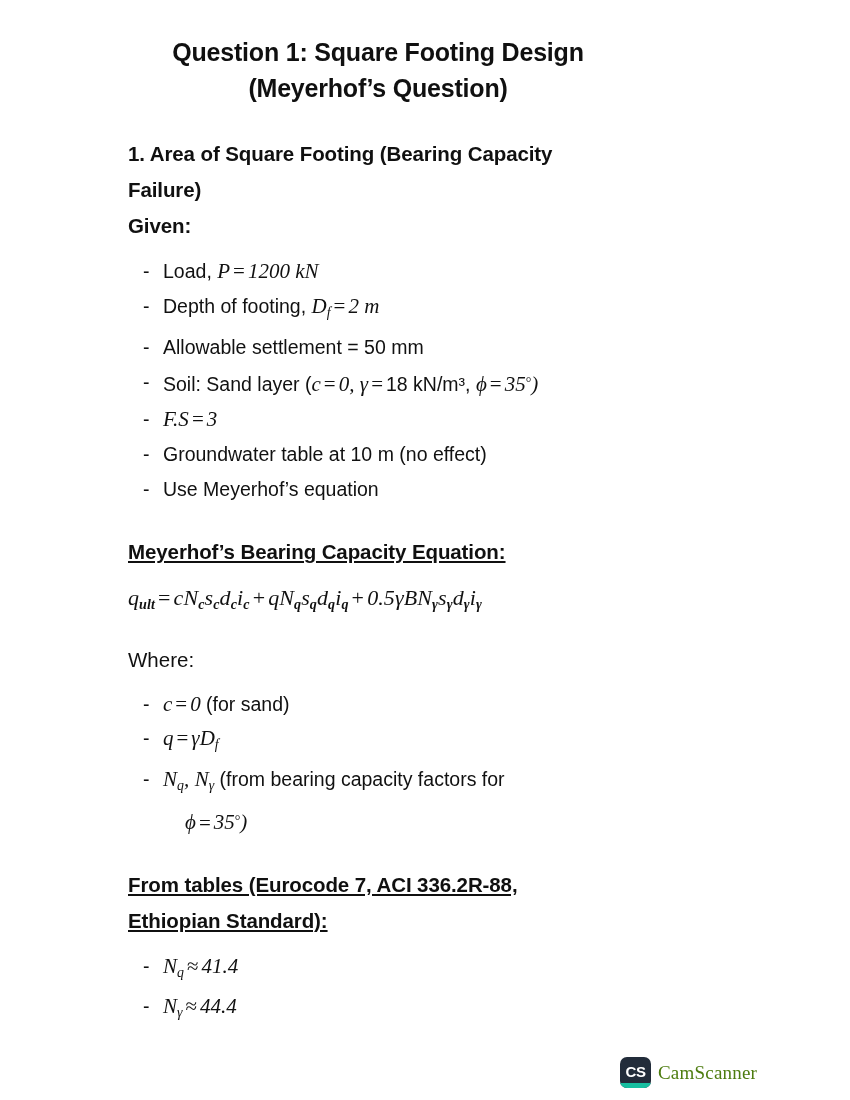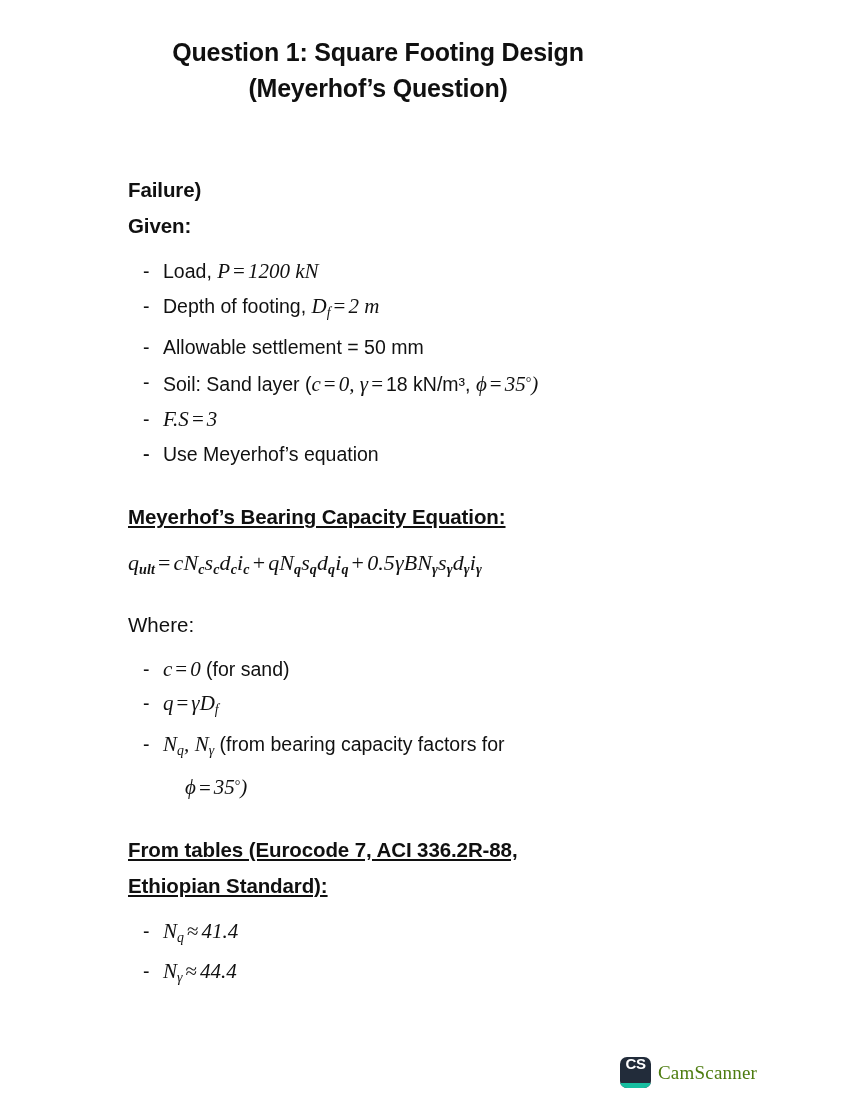--- a/index.html
+++ b/index.html
@@ -134,20 +134,21 @@
     gap: 7px;
   }
   .cs-logo {
     position: relative;
     width: 31px;
     height: 31px;
     border-radius: 7px;
     background: #222c3a;
     overflow: hidden;
     display: flex;
+    align-items: center;
     justify-content: center;
     flex: none;
   }
   .cs-logo .cs-text {
     color: #ffffff;
     font-family: "Liberation Sans", sans-serif;
     font-weight: bold;
     font-size: 15px;
     letter-spacing: -0.5px;
     line-height: 1;
@@ -174,21 +175,21 @@
 
 <div class="page">
   <div class="content">
 
     <h1 class="doc-title">
       <span>Question 1: Square Footing Design</span><br>
       <span>(Meyerhof’s Question)</span>
     </h1>
 
     <h2 class="sec-heading">
-      <br>
+      <span>1. Area of Square Footing (Bearing Capacity</span><br>
       <span>Failure)</span>
     </h2>
 
     <div class="sub-heading">Given:</div>
 
     <ul class="dash-list">
       <li>
         <span class="dash">-</span>
         <span>Load,</span>
         <span class="math">P</span><span class="math op">=</span><span class="math num">1200 kN</span>
@@ -207,20 +208,21 @@
         <span>Soil: Sand layer (</span><span class="math">c</span><span class="math op">=</span><span class="math num">0,</span>
         <span class="math">γ</span><span class="math op">=</span><span>18 kN/m³,</span>
         <span class="math">ϕ</span><span class="math op">=</span><span class="math num">35</span><span class="math deg">°</span><span class="math num">)</span>
       </li>
       <li>
         <span class="dash">-</span>
         <span class="math">F.S</span><span class="math op">=</span><span class="math num">3</span>
       </li>
       <li>
         <span class="dash">-</span>
+        <span>Groundwater table at 10 m (no effect)</span>
       </li>
       <li>
         <span class="dash">-</span>
         <span>Use Meyerhof’s equation</span>
       </li>
     </ul>
 
     <div class="block-heading">Meyerhof’s Bearing Capacity Equation:</div>
 
     <div class="equation">

